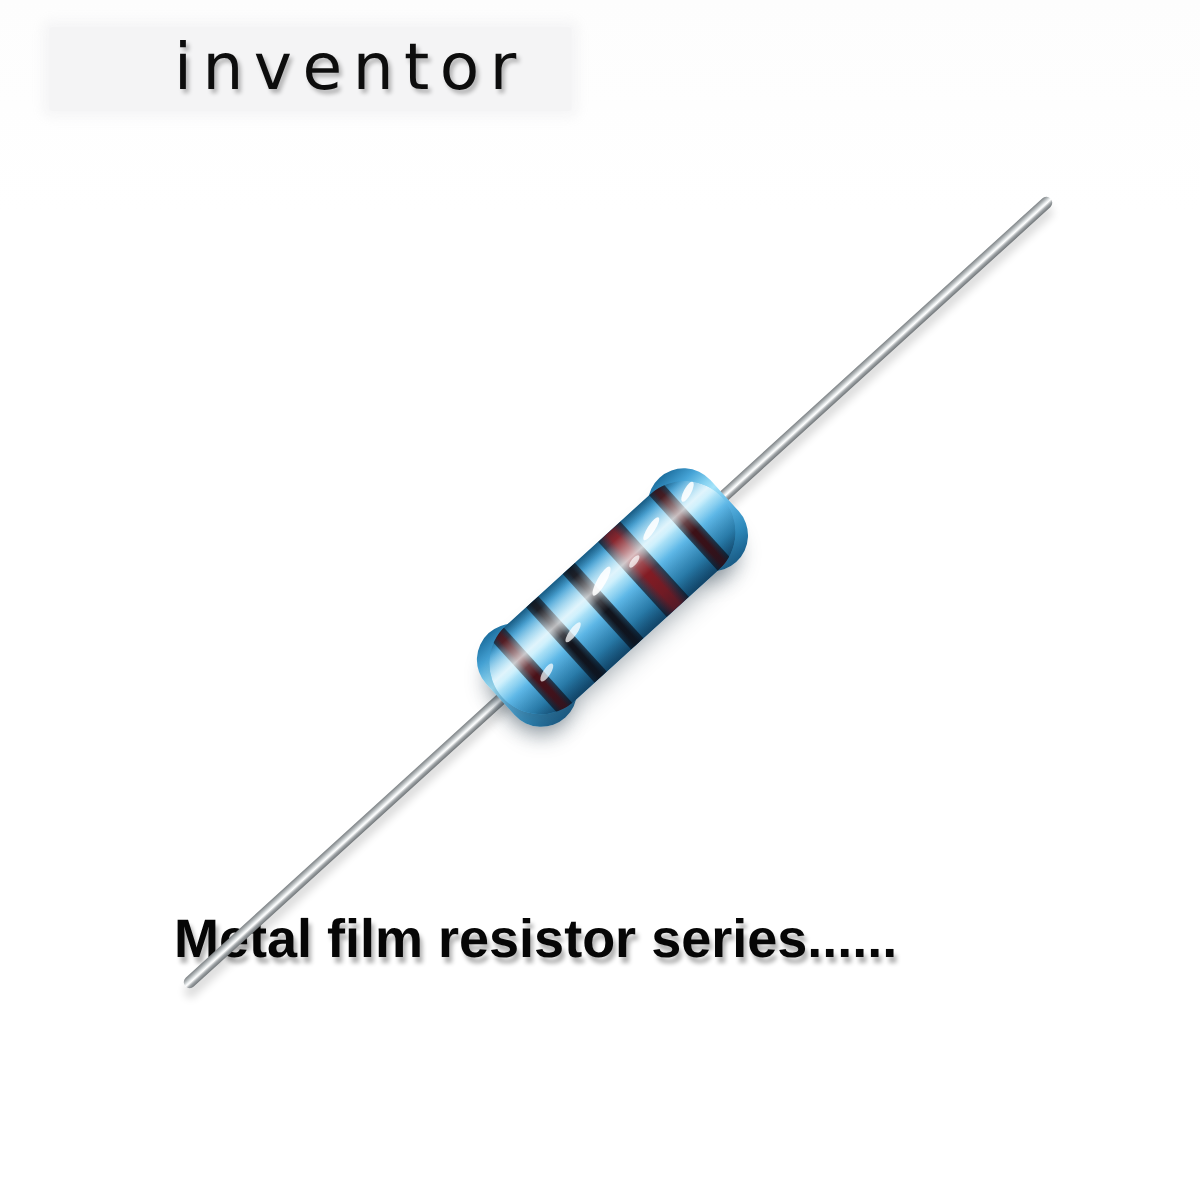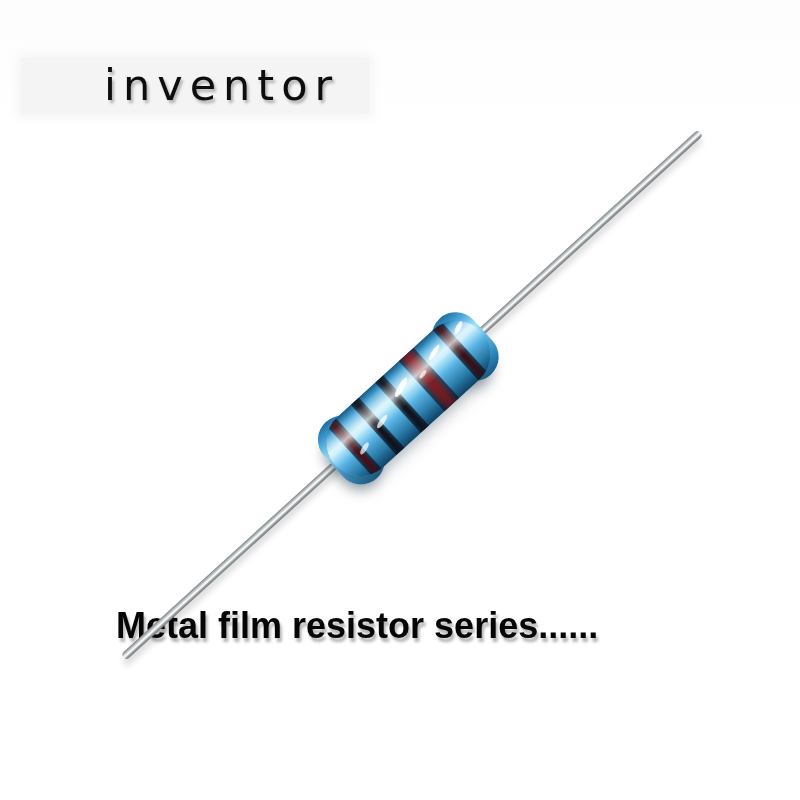--- a/index.html
+++ b/index.html
@@ -5,25 +5,24 @@
   html,body{margin:0;padding:0;}
   body{
     width:800px;height:800px;position:relative;overflow:hidden;
     background:#ffffff;
     font-family:"Liberation Sans",sans-serif;
   }
   .stage{position:absolute;inset:0;background:linear-gradient(#fdfdfd,#ffffff 140px);}
 
   
   .brand-panel{
-    position:absolute;left:21px;top:18px;width:348px;height:56px;
+    position:absolute;left:33px;top:18px;width:348px;height:56px;
     background:var(--panel-color,#f4f4f5);
     box-shadow:0 0 8px 4px rgba(244,244,245,.9);
     border-radius:2px;
-    margin-top:40px;
   }
   .brand{
     position:absolute;left:83px;top:6px;
     font-family:"DejaVu Sans",sans-serif;
     font-size:43px;line-height:1;
     letter-spacing:7px;
     color:var(--brand-color,#0d0d0d);
     text-shadow:2px 3px 3px rgba(0,0,0,.28);
     white-space:nowrap;
   }

